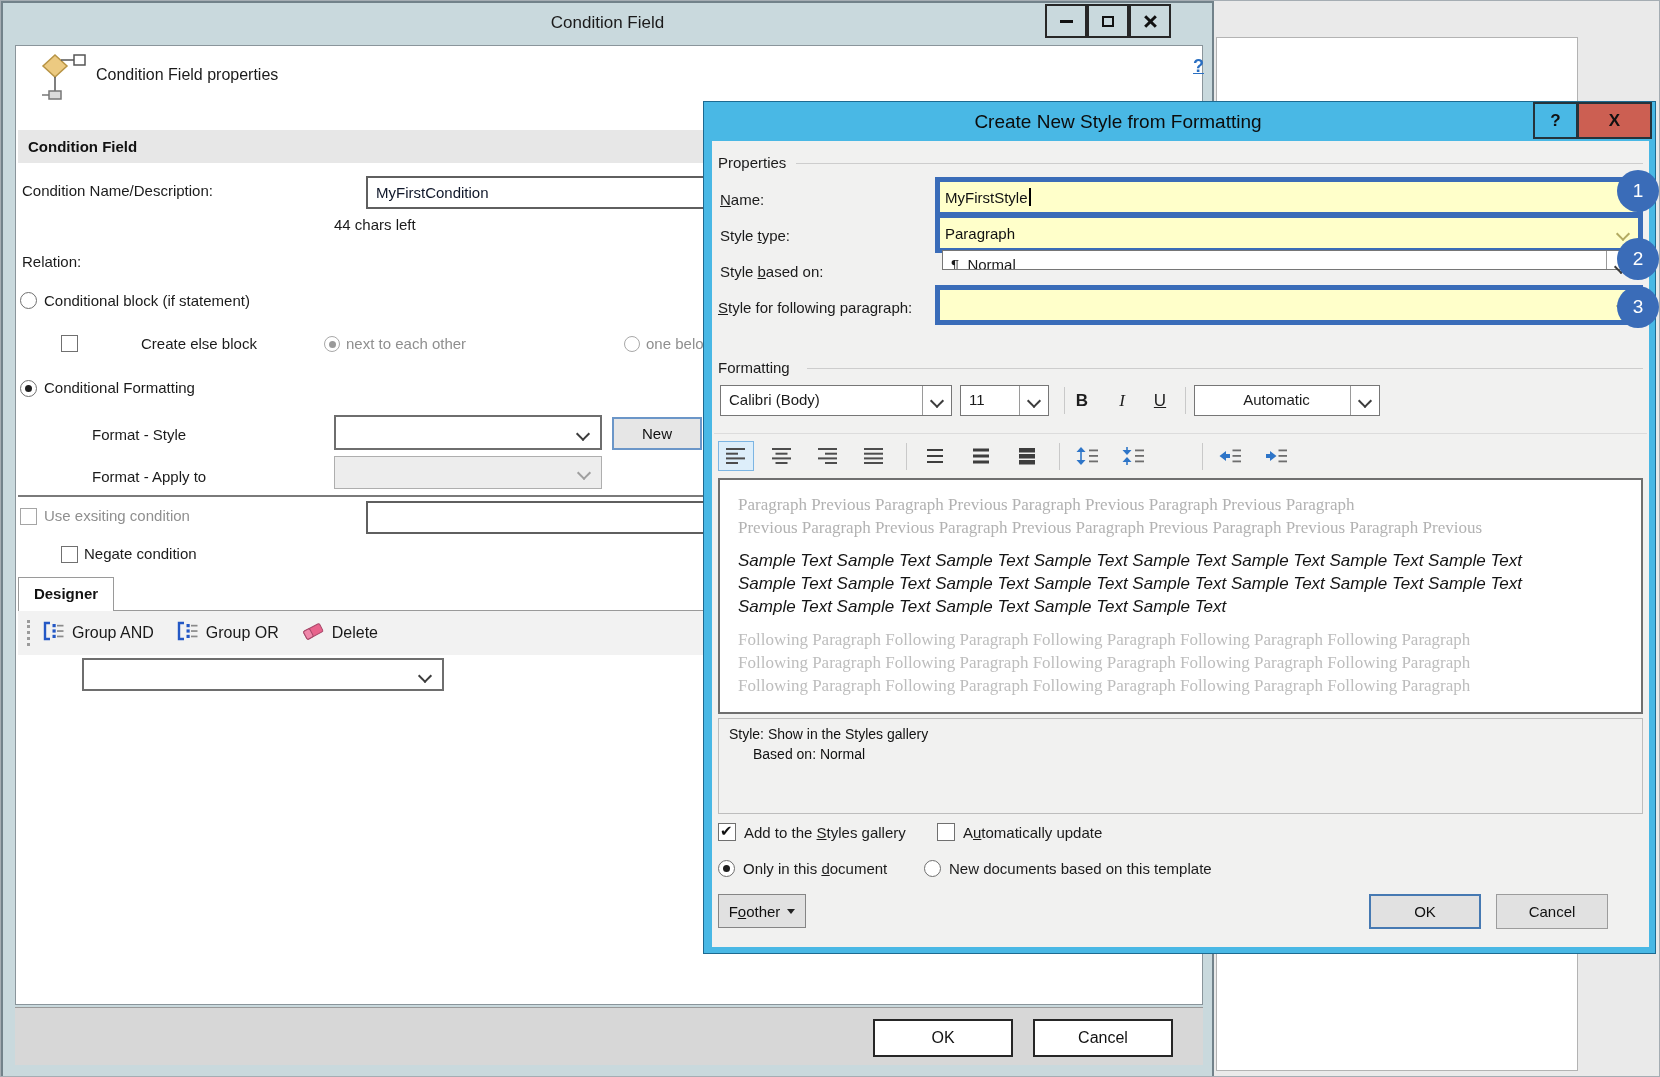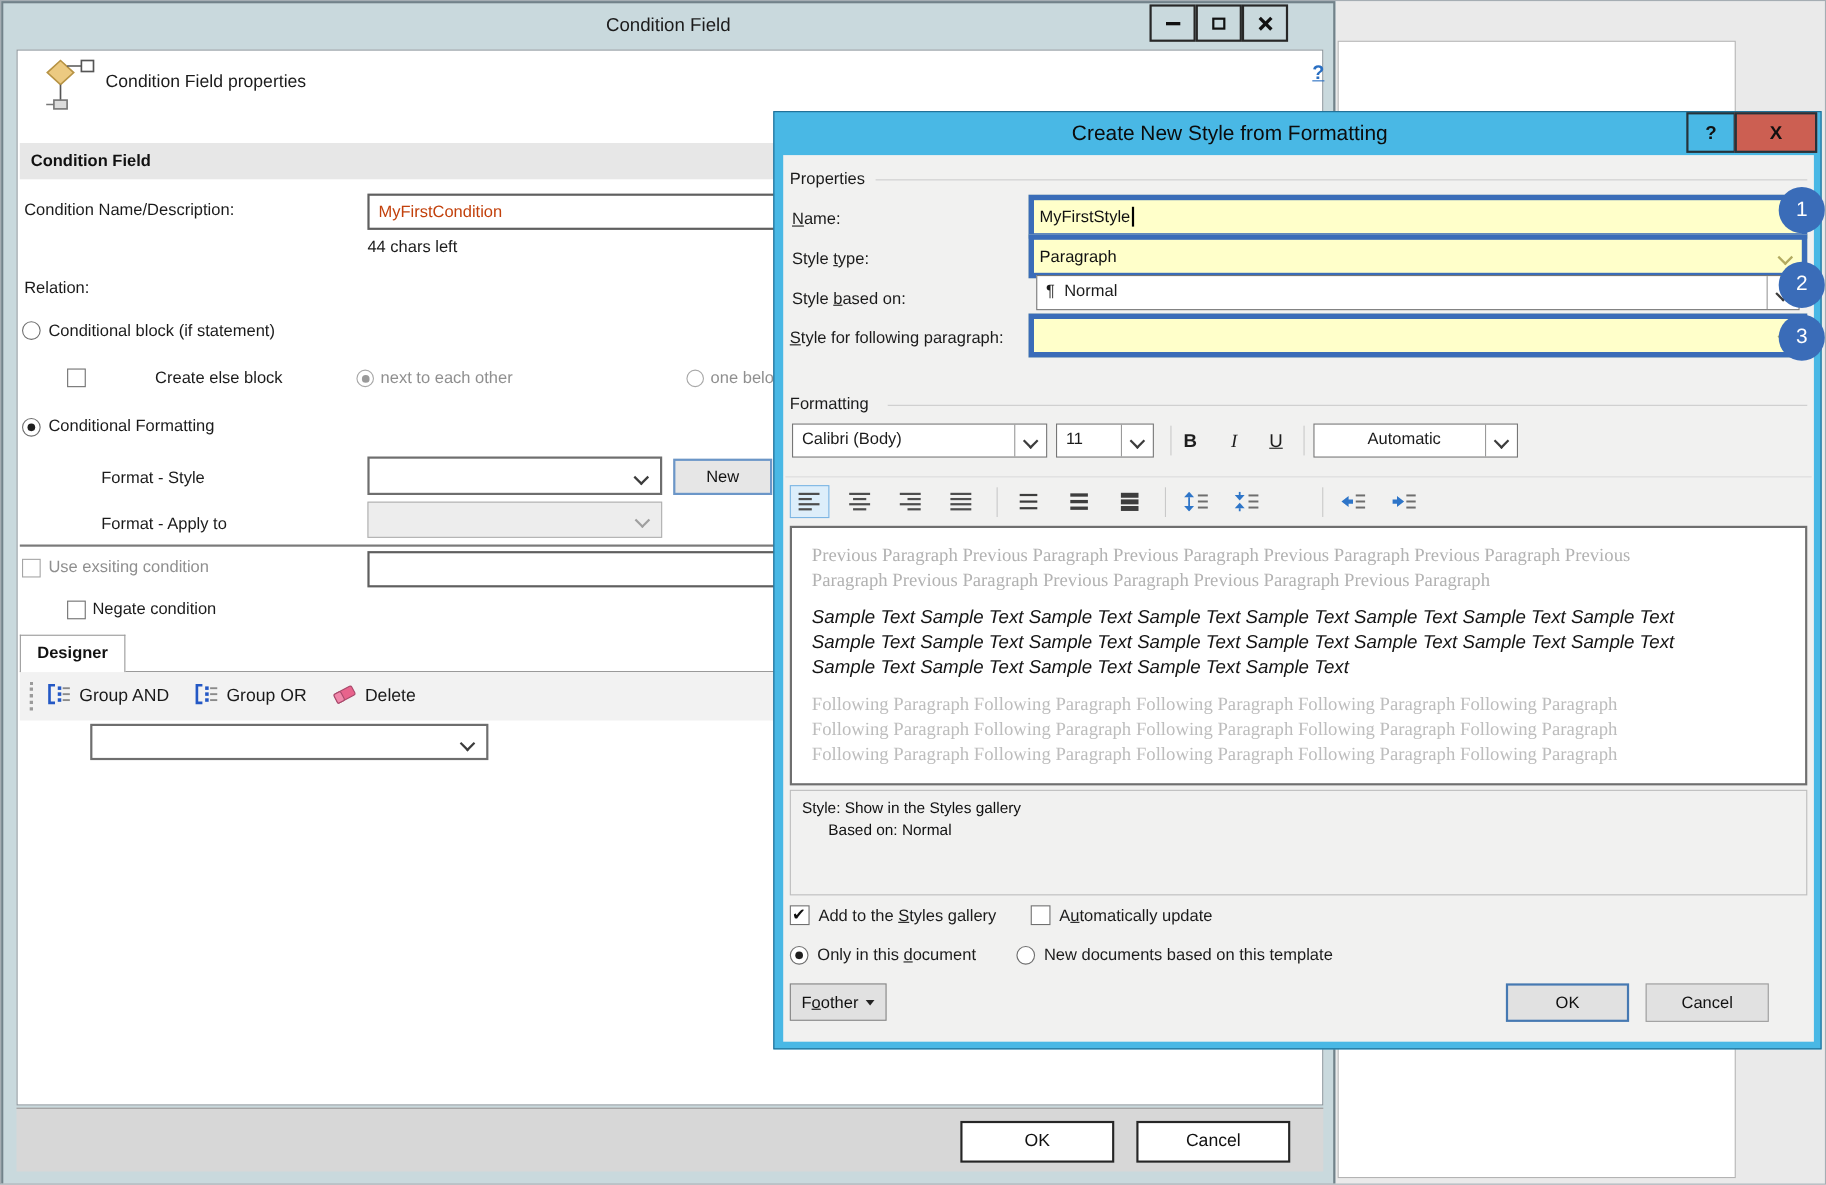--- a/index.html
+++ b/index.html
@@ -13,21 +13,21 @@
   #cfwin{left:0;top:0;width:1213px;height:1077px;background:#c9d9dd;border:2px solid #72828a;box-sizing:border-box;z-index:2;}
   #cf-title{left:0;top:10px;width:100%;text-align:center;font-size:17px;color:#1b1b1b;}
   .winbtn{position:absolute;top:1px;width:42px;height:34px;border:2px solid #272727;box-sizing:border-box;display:flex;align-items:center;justify-content:center;background:transparent;}
   .g-min{width:13px;height:3px;background:#111;}
   .g-max{width:12px;height:11px;border:2px solid #111;box-sizing:border-box;}
   .g-x{position:relative;width:15px;height:15px;}
   .g-x::before,.g-x::after{content:"";position:absolute;left:0;top:6px;width:15px;height:3px;background:#111;}
   .g-x::before{transform:rotate(45deg);} .g-x::after{transform:rotate(-45deg);}
   #cf-content{left:12px;top:42px;width:1188px;height:960px;background:#fff;border:1px solid #8a959b;box-sizing:border-box;}
   .secbar{left:2px;top:84px;width:1182px;height:33px;background:#e7e7e7;font-weight:bold;font-size:15px;color:#111;line-height:33px;padding-left:10px;box-sizing:border-box;}
-  .tin{position:absolute;background:#fff;border:2px solid #5f5f5f;box-sizing:border-box;font-size:15px;color:#c2410c;line-height:29px;padding-left:8px;white-space:nowrap;overflow:hidden;}
+  .tin{position:absolute;background:#fff;border:2px solid #5f5f5f;box-sizing:border-box;font-size:15px;color:#0f172a;line-height:29px;padding-left:8px;white-space:nowrap;overflow:hidden;margin-left:32px;}
   .tin.dis{background:#f1f1f1;border:1px solid #8f8f8f;line-height:31px;}
   .dd{position:absolute;background:#fff;border:2px solid #6e6e6e;box-sizing:border-box;}
   .dd.dis{background:#ededed;border:1px solid #aeaeae;}
   .chev{position:absolute;width:8px;height:8px;border-right:2px solid #3c3c3c;border-bottom:2px solid #3c3c3c;transform:rotate(45deg);}
   .chev.gray{border-color:#9f9f9f;} .chev.faint{border-color:#b3ab61;}
   .cb{position:absolute;width:17px;height:17px;background:#fff;border:1px solid #707070;box-sizing:border-box;}
   .cb.dis{border-color:#a5a5a5;}
   .cb.checked::after{content:"\2714";position:absolute;left:1px;top:-2px;font-size:15px;color:#111;}
   .radio{position:absolute;width:17px;height:17px;border-radius:50%;background:#fff;border:1px solid #6f6f6f;box-sizing:border-box;}
   .radio.sel::after{content:"";position:absolute;left:4px;top:4px;width:7px;height:7px;border-radius:50%;background:#1f1f1f;}
@@ -223,21 +223,21 @@
       <div class="badge" style="left:905px;top:29px;">1</div>
 
       <div class="lbl" style="left:8px;top:86px;"><span>Style </span><span class="u">t</span><span>ype:</span></div>
       <div class="callout" style="left:223px;top:72px;">
         <div class="val">Paragraph</div>
         <span class="chev faint" style="right:10px;top:11px;"></span>
       </div>
       <div class="badge" style="left:905px;top:97px;">2</div>
 
       <div class="lbl" style="left:8px;top:122px;"><span>Style </span><span class="u">b</span><span>ased on:</span></div>
-      <div class="combo" style="left:230px;top:109px;width:694px;height:32px;">
+      <div class="combo" style="left:230px;top:109px;width:694px;height:20px;">
         <div class="cval"><span>¶</span>&nbsp;&nbsp;<span>Normal</span></div>
         <div class="cdrop">
             <span class="chev" style="left:9px;top:11px;"></span>
           </div>
       </div>
       <div class="badge" style="left:905px;top:145px;">3</div>
 
       <div class="lbl" style="left:6px;top:158px;"><span></span><span class="u">S</span><span>tyle for following paragraph:</span></div>
       <div class="callout" style="left:223px;top:144px;">
         <div class="val"></div>
@@ -389,22 +389,22 @@
               <g fill="#6e6e6e">
                 <rect x="13.5" y="2.5" width="8.5" height="1.8"></rect>
                 <rect x="13.5" y="8" width="8.5" height="1.8"></rect>
                 <rect x="13.5" y="13.5" width="8.5" height="1.8"></rect>
               </g>
             </svg>
           </span>
       </div>
 
       <div id="preview">
+        <div class="pline">Paragraph Previous Paragraph Previous Paragraph Previous Paragraph Previous Paragraph</div>
         <div class="pline">Previous Paragraph Previous Paragraph Previous Paragraph Previous Paragraph Previous Paragraph Previous</div>
-        <div class="pline">Paragraph Previous Paragraph Previous Paragraph Previous Paragraph Previous Paragraph</div>
         <div class="pgap"></div>
         <div class="sline">Sample Text Sample Text Sample Text Sample Text Sample Text Sample Text Sample Text Sample Text</div>
         <div class="sline">Sample Text Sample Text Sample Text Sample Text Sample Text Sample Text Sample Text Sample Text</div>
         <div class="sline">Sample Text Sample Text Sample Text Sample Text Sample Text</div>
         <div class="pgap"></div>
         <div class="fline">Following Paragraph Following Paragraph Following Paragraph Following Paragraph Following Paragraph</div>
         <div class="fline">Following Paragraph Following Paragraph Following Paragraph Following Paragraph Following Paragraph</div>
         <div class="fline">Following Paragraph Following Paragraph Following Paragraph Following Paragraph Following Paragraph</div>
       </div>
 

